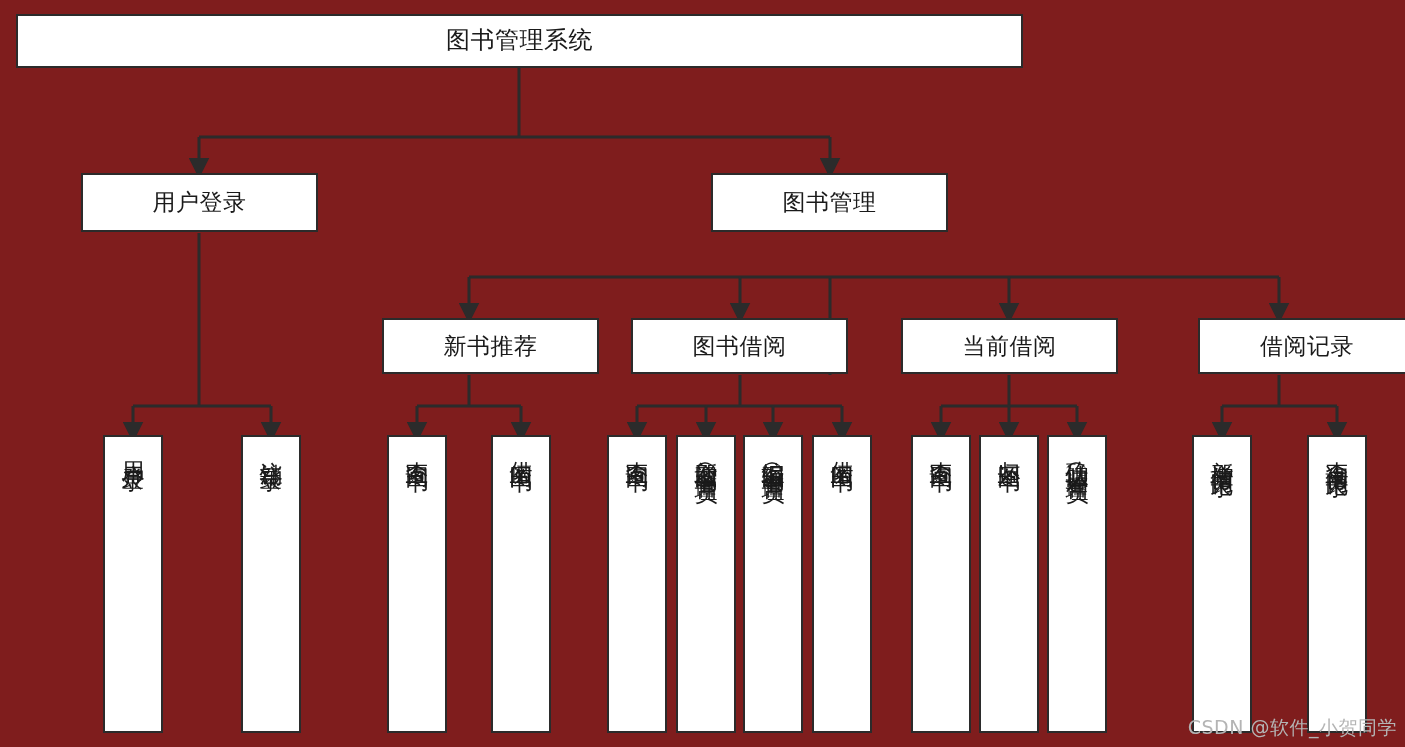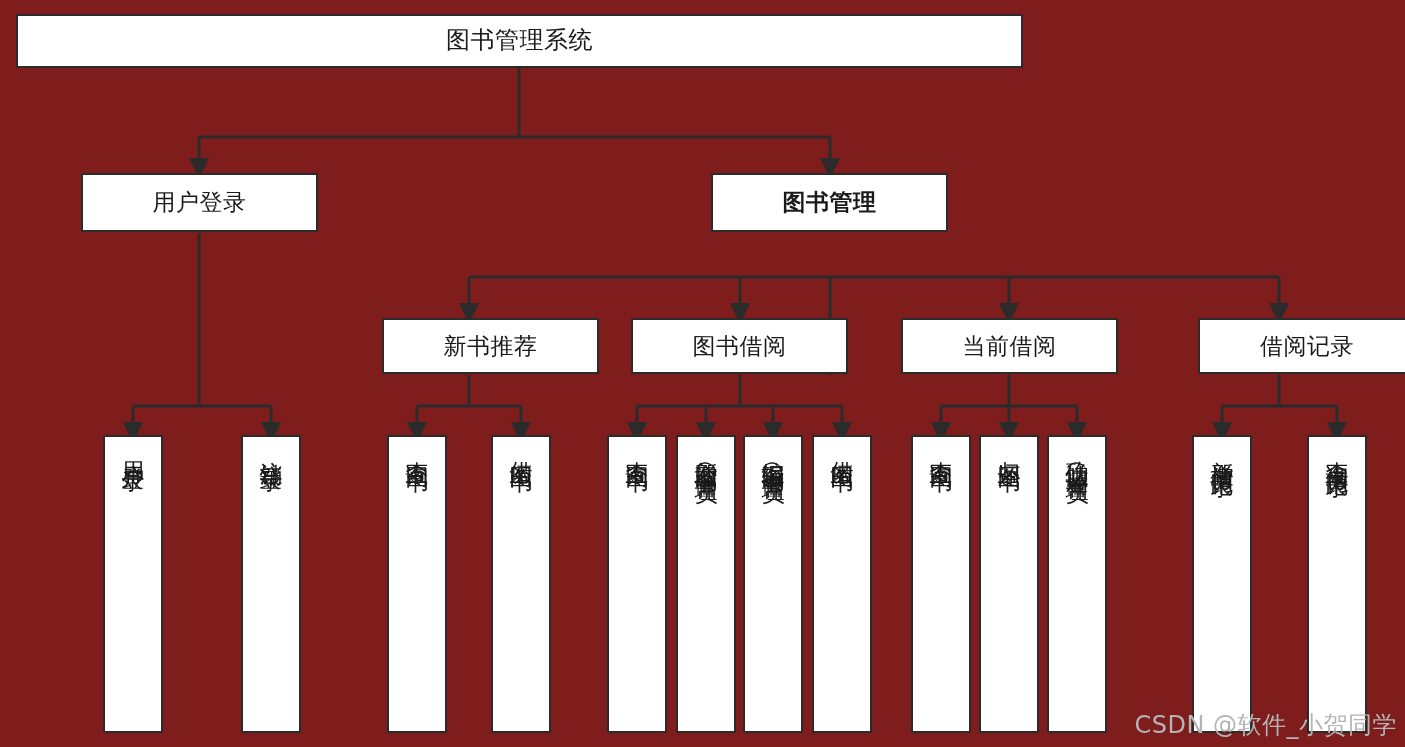--- a/index.html
+++ b/index.html
@@ -55,21 +55,21 @@
     text-orientation: upright;
     font-size: 23px;
     letter-spacing: 3px;
     line-height: 1;
   }
   .node.root .label { font-size: 24px; }
   #watermark {
     position: absolute;
     right: 8px;
     bottom: 6px;
-    font-size: 24px;
+    font-size: 19px;
     color: #b4b4b4;
     white-space: nowrap;
     letter-spacing: 0.5px;
   }
 </style>
 </head>
 <body>
 
 <div id="diagram">
 
@@ -124,21 +124,21 @@
   </svg>
 
   <div class="node horizontal root" style="left:16px; top:14px; width:1007px; height:54px;">
     <span class="label">图书管理系统</span>
   </div>
 
   <div class="node horizontal" style="left:81px; top:173px; width:237px; height:59px;">
     <span class="label">用户登录</span>
   </div>
 
-  <div class="node horizontal" style="left:711px; top:173px; width:237px; height:59px;font-weight:bold;">
+  <div class="node horizontal" style="left:711px; top:173px; width:237px; height:59px;">
     <span class="label">图书管理</span>
   </div>
 
   <div class="node horizontal" style="left:382px; top:318px; width:217px; height:56px;">
     <span class="label">新书推荐</span>
   </div>
 
   <div class="node horizontal" style="left:631px; top:318px; width:217px; height:56px;">
     <span class="label">图书借阅</span>
   </div>

